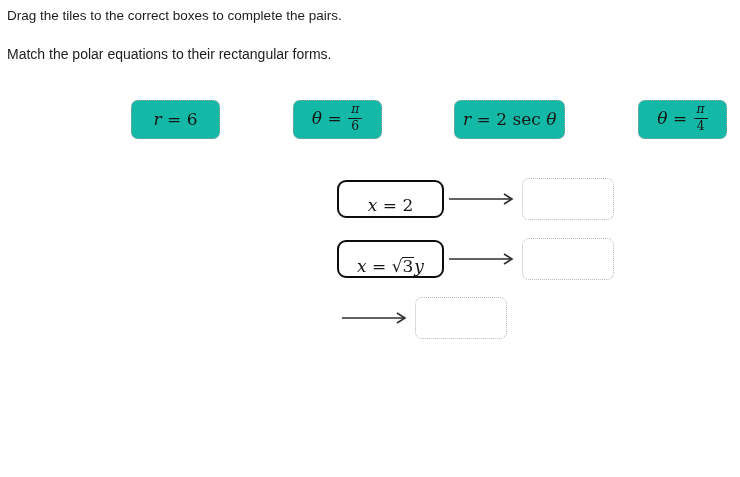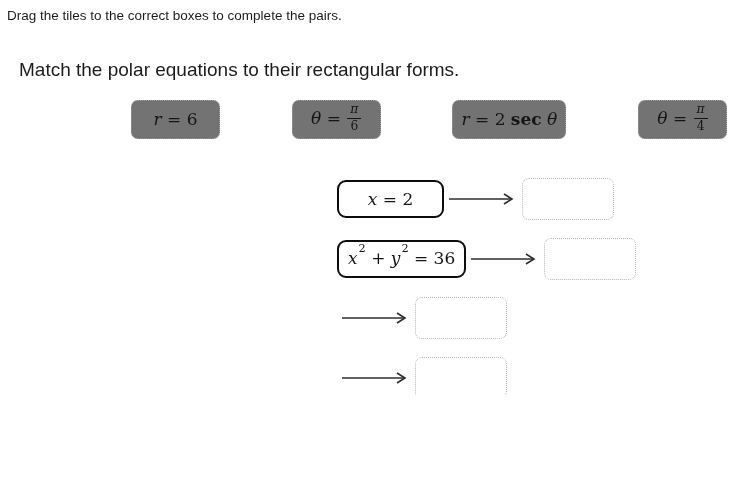--- a/index.html
+++ b/index.html
@@ -21,36 +21,36 @@
     top: 8px;
     margin: 0;
     font-size: 13.5px;
     line-height: 1.25;
     color: var(--text, #1c1c1c);
   }
   .prompt {
     position: absolute;
     left: 7px;
     top: 46px;
-    margin: 12px;
-    font-size: 19px;
+    margin: 0;
+    font-size: 14px;
     line-height: 1.25;
     color: var(--text, #1c1c1c);
   }
 
   
   .math {
     font-family: "DejaVu Serif", serif;
     font-size: 17px;
     color: var(--math, #151515);
     white-space: nowrap;
     line-height: 1;
   }
   .math i { font-style: italic; }
-  .math .fn { font-style: normal; font-weight: bold; }
+  .math .fn { font-style: normal; }
   .math sup {
     font-size: 0.66em;
     line-height: 0;
     position: relative;
     top: -0.45em;
     margin-left: 1px;
   }
   .math .frac {
     display: inline-flex;
     flex-direction: column;
@@ -83,21 +83,21 @@
     width: 596px;
     display: flex;
     justify-content: space-between;
     align-items: flex-start;
   }
   .tile {
     box-sizing: border-box;
     height: 39px;
     min-width: 89px;
     padding: 0 8px;
-    background: #737373;
+    background: #14b8a6;
     border: 1.3px dotted var(--tile_border, #9d9d9d);
     border-radius: 7px;
     display: flex;
     align-items: center;
     justify-content: center;
     cursor: grab;
   }
 
   
   .rows {
@@ -110,26 +110,25 @@
   }
   .row {
     display: flex;
     align-items: center;
     height: 42px;
   }
   .eqbox {
     box-sizing: border-box;
     height: 38px;
     min-width: 107px;
-    padding: 5px 9px;
+    padding: 15px 9px;
     background: #ffffff;
     border: 2.6px solid var(--box_border, #0d0d0d);
     border-radius: 9px;
     display: flex;
-    align-items: center;
     justify-content: center;
   }
   .arrow {
     flex: none;
     margin: 0 4px;
     display: block;
   }
   .dropbox {
     box-sizing: border-box;
     width: 92px;
@@ -180,43 +179,36 @@
         <div class="eqbox">
           <span class="math"><i>x</i> = 2</span>
         </div>
         <svg class="arrow" width="70" height="14" viewBox="0 0 70 14">
           <line x1="1" y1="7" x2="63" y2="7" stroke="#2e2e2e" stroke-width="1.4"></line>
           <path d="M56,2 L64,7 L56,12" fill="none" stroke="#2e2e2e" stroke-width="1.6"></path>
         </svg>
         <div class="dropbox"></div>
       </div>
 
+
+
       <div class="row">
         <div class="eqbox">
-          <span class="math"><i>x</i><sup>2</sup> + <i>y</i><sup>2</sup> = 36</span>
+          <span class="math"><i>x</i> = <span class="sqrt"><span class="rsym">√</span><span class="rad">3</span></span><i>y</i></span>
         </div>
         <svg class="arrow" width="70" height="14" viewBox="0 0 70 14">
           <line x1="1" y1="7" x2="63" y2="7" stroke="#2e2e2e" stroke-width="1.4"></line>
           <path d="M56,2 L64,7 L56,12" fill="none" stroke="#2e2e2e" stroke-width="1.6"></path>
         </svg>
         <div class="dropbox"></div>
       </div>
 
-
       <div class="row">
         <svg class="arrow" width="70" height="14" viewBox="0 0 70 14">
           <line x1="1" y1="7" x2="63" y2="7" stroke="#2e2e2e" stroke-width="1.4"></line>
           <path d="M56,2 L64,7 L56,12" fill="none" stroke="#2e2e2e" stroke-width="1.6"></path>
         </svg>
         <div class="dropbox"></div>
       </div>
 
-      <div class="row">
-        <svg class="arrow" width="70" height="14" viewBox="0 0 70 14">
-          <line x1="1" y1="7" x2="63" y2="7" stroke="#2e2e2e" stroke-width="1.4"></line>
-          <path d="M56,2 L64,7 L56,12" fill="none" stroke="#2e2e2e" stroke-width="1.6"></path>
-        </svg>
-        <div class="dropbox"></div>
-      </div>
-
   </div>
 
 </div>
 
 </body></html>

